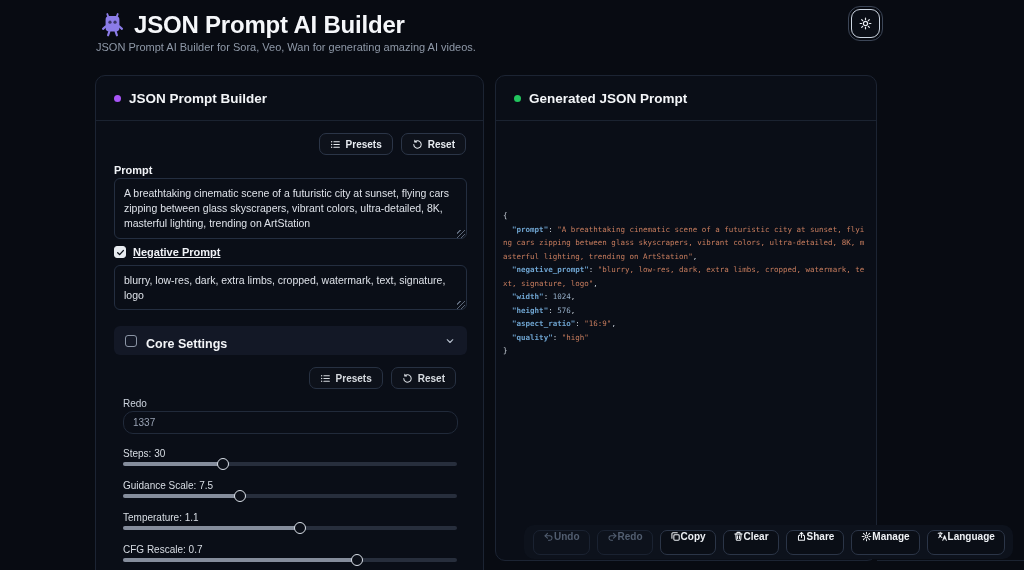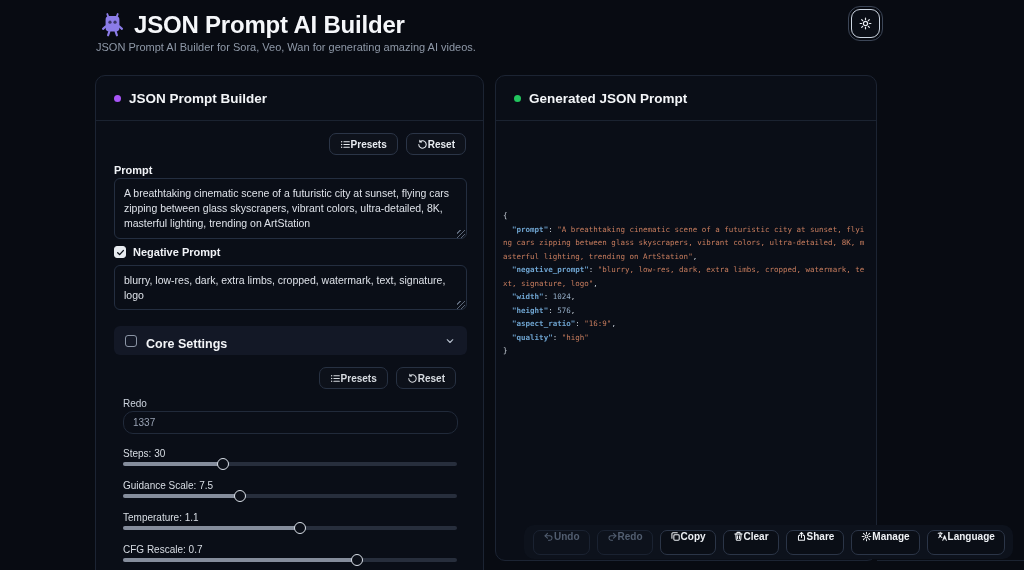--- a/index.html
+++ b/index.html
@@ -32,21 +32,21 @@
   .dot{ width:7px; height:7px; border-radius:50%; margin-right:8px; flex:0 0 auto; }
   .dot-purple{ background:var(--accent-purple,#a855f7); }
   .dot-green{ background:var(--accent-green,#22c55e); }
   .card-title{ font-size:13.5px; font-weight:700; color:#f3f5f8; }
 
   
   .btn-row{ position:absolute; display:flex; gap:8px; }
   .row1{ top:57px; right:17px; }
   .row2{ top:291px; right:27px; opacity:.92; }
   .sm-btn{
-    height:22px; display:inline-flex; align-items:center; padding:8px 10px;
+    height:22px; display:inline-flex; align-items:center; gap:5px; padding:8px 10px;
     background:rgba(255,255,255,0.02); border:1px solid #2b3547; border-radius:7px;
     color:#e8ecf1; font-size:10px; font-weight:700; font-family:inherit; cursor:pointer;
   }
   .sm-btn svg{ width:11px; height:11px; }
 
   
   .field-label{ position:absolute; left:18px; font-size:11px; font-weight:700; color:#f0f2f6; }
   .prompt-label{ top:88px; }
   textarea{
     position:absolute; left:18px; width:353px; resize:none;
@@ -62,21 +62,21 @@
   .grip-prompt{ left:361px; top:154px; }
   .grip-neg{ left:361px; top:225px; }
 
   .check-row{ position:absolute; left:18px; top:170px; display:flex; align-items:center; gap:7px; }
   .checkbox{
     width:12px; height:12px; border-radius:3px; border:1.5px solid #8b95a5;
     display:inline-flex; align-items:center; justify-content:center; cursor:pointer; background:transparent;
   }
   .checkbox.checked{ background:#e7ebf0; border-color:#e7ebf0; }
   .checkbox svg{ width:9px; height:9px; }
-  .check-row .cb-label{ font-size:11px; font-weight:700; color:#f0f2f6; }
+  .check-row .cb-label{ font-size:11px; font-weight:700; color:#f0f2f6;text-decoration:underline; }
 
   .core-head{
     position:absolute; left:18px; top:250px; width:353px; height:29px;
     background:#131826; border-radius:6px; display:flex; align-items:center; gap:9px;
     padding:0 11px; cursor:pointer;
   }
   .core-title{ font-size:12.5px; font-weight:700; color:#f3f5f8;margin-top:7px; }
   .core-chev{ margin-left:auto; color:#b6bfcc; display:flex; }
   .core-chev svg{ width:12px; height:12px; }
 

